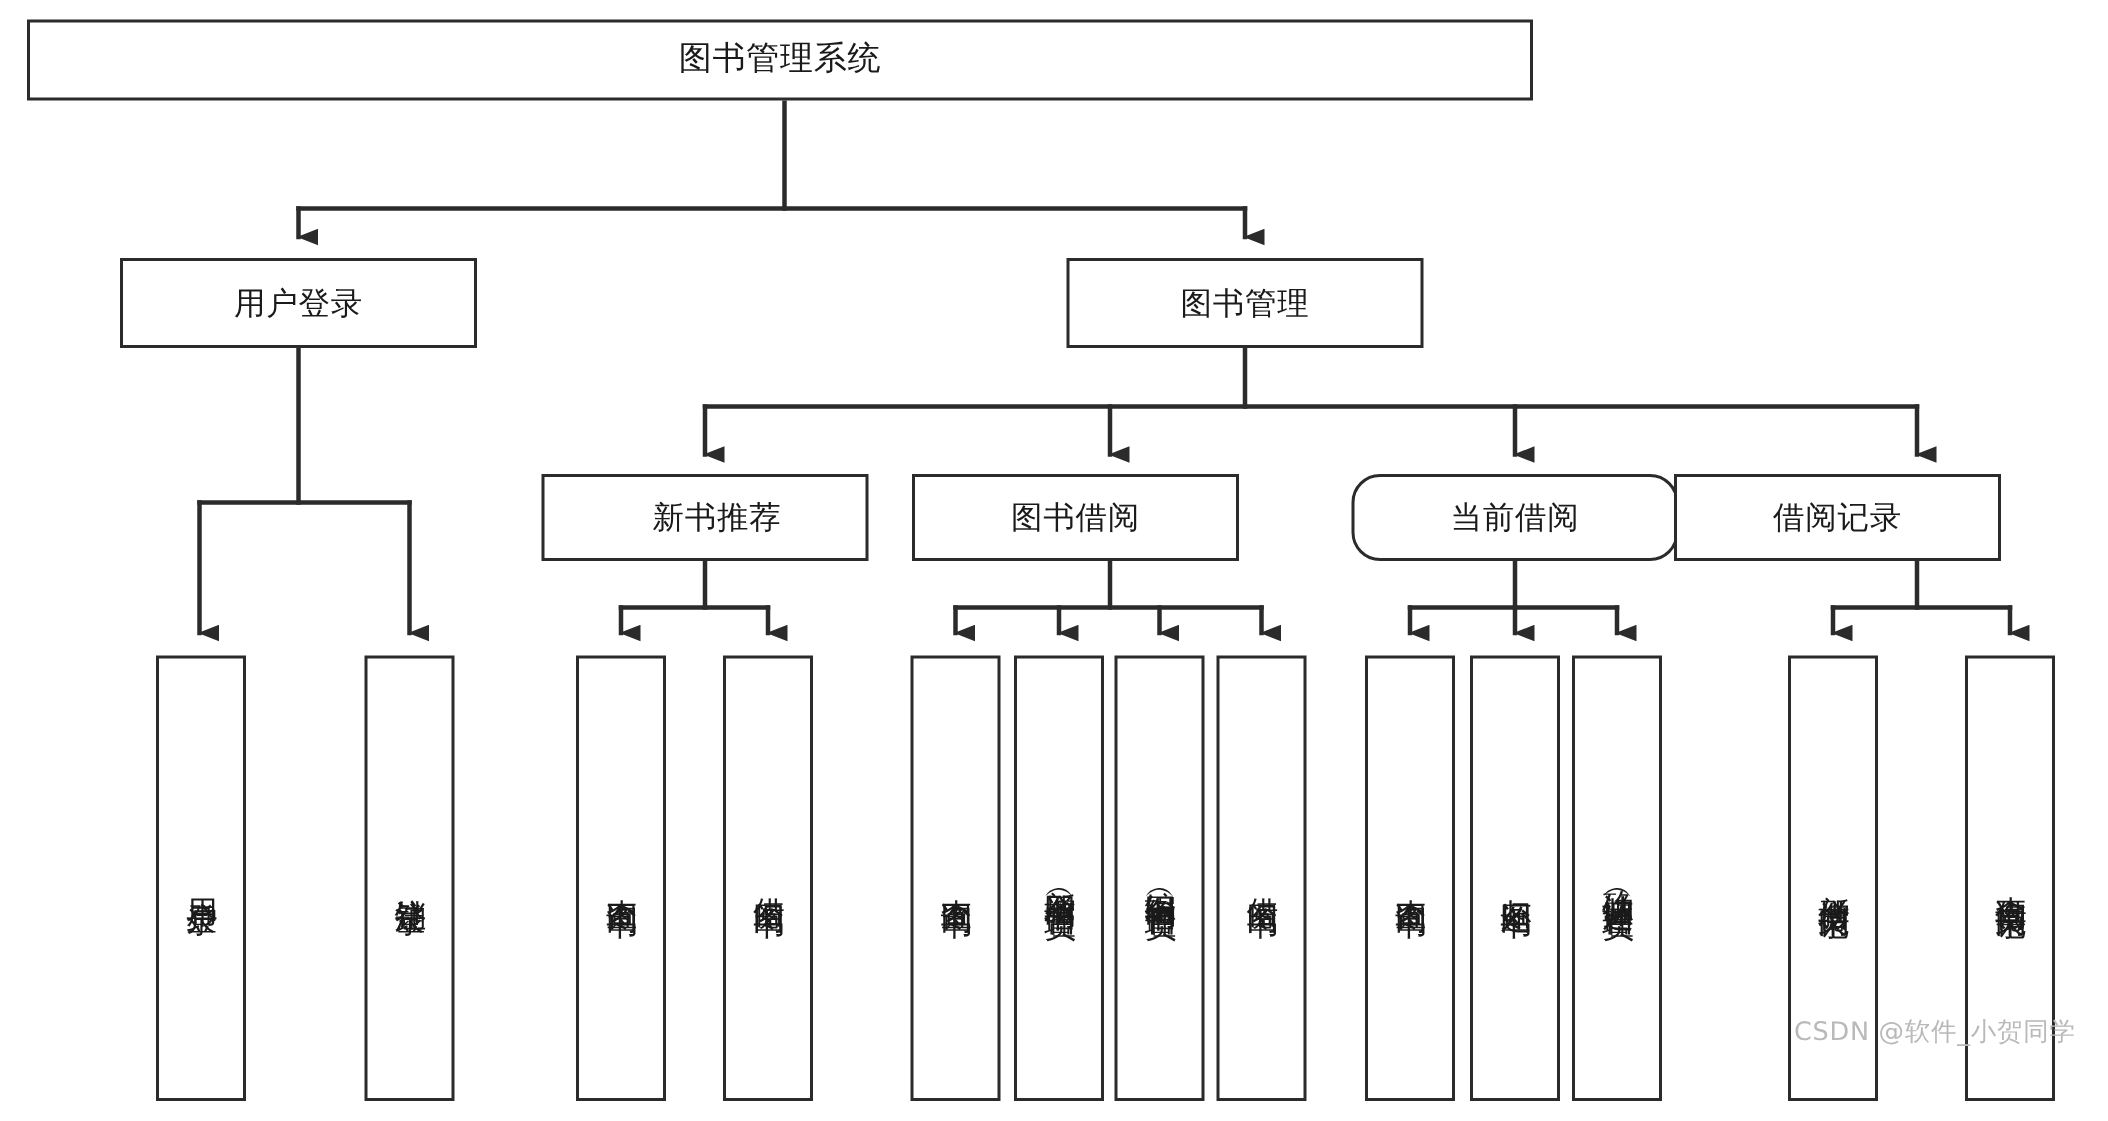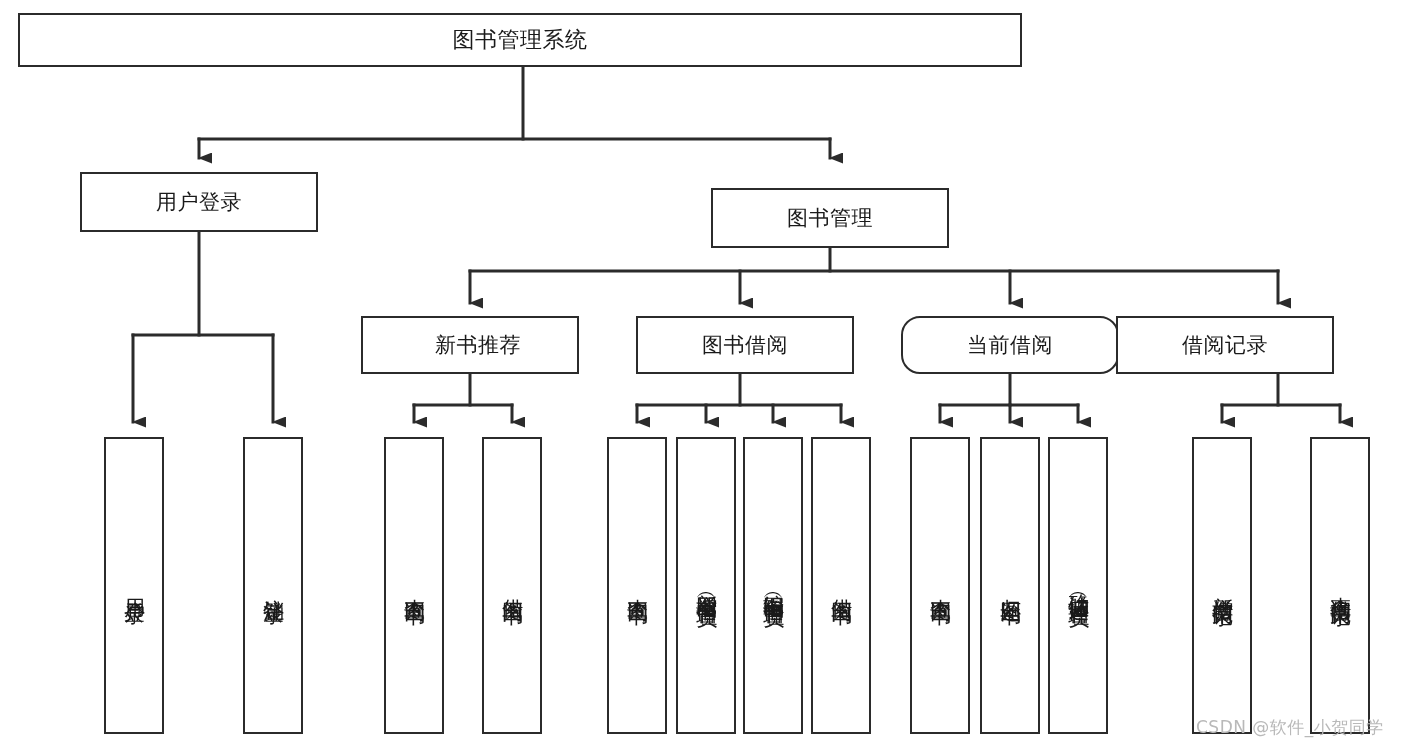--- a/index.html
+++ b/index.html
@@ -132,29 +132,29 @@
   </svg>
 
   <div class="node h-node root" style="left:18px; top:13px; width:1004px; height:54px;">
     <span class="node-label">图书管理系统</span>
   </div>
 
   <div class="node h-node" style="left:80px; top:172px; width:238px; height:60px;">
     <span class="node-label">用户登录</span>
   </div>
 
-  <div class="node h-node" style="left:711px; top:172px; width:238px; height:60px;margin-top:16px;">
+  <div class="node h-node" style="left:711px; top:172px; width:238px; height:60px;">
     <span class="node-label">图书管理</span>
   </div>
 
   <div class="node h-node" style="left:361px; top:316px; width:218px; height:58px;padding-left:16px;">
     <span class="node-label">新书推荐</span>
   </div>
 
-  <div class="node h-node" style="left:636px; top:316px; width:218px; height:58px;">
+  <div class="node h-node" style="left:608px; top:316px; width:218px; height:58px;">
     <span class="node-label">图书借阅</span>
   </div>
 
   <div class="node h-node" style="left:901px; top:316px; width:218px; height:58px;border-radius:19px;">
     <span class="node-label">当前借阅</span>
   </div>
 
   <div class="node h-node" style="left:1116px; top:316px; width:218px; height:58px;">
     <span class="node-label">借阅记录</span>
   </div>
@@ -204,15 +204,15 @@
   </div>
 
   <div class="node v-node" style="left:1192px; top:437px; width:60px; height:297px;">
     <span class="node-label">新增借阅记录</span>
   </div>
 
   <div class="node v-node" style="left:1310px; top:437px; width:60px; height:297px;">
     <span class="node-label">查询借阅记录</span>
   </div>
 
-  <div class="watermark" style="left:1196px; top:716px;">CSDN @软件_小贺同学</div>
+  <div class="watermark" style="left:1196px; top:676px;">CSDN @软件_小贺同学</div>
 
 </div>
 
 </body></html>

